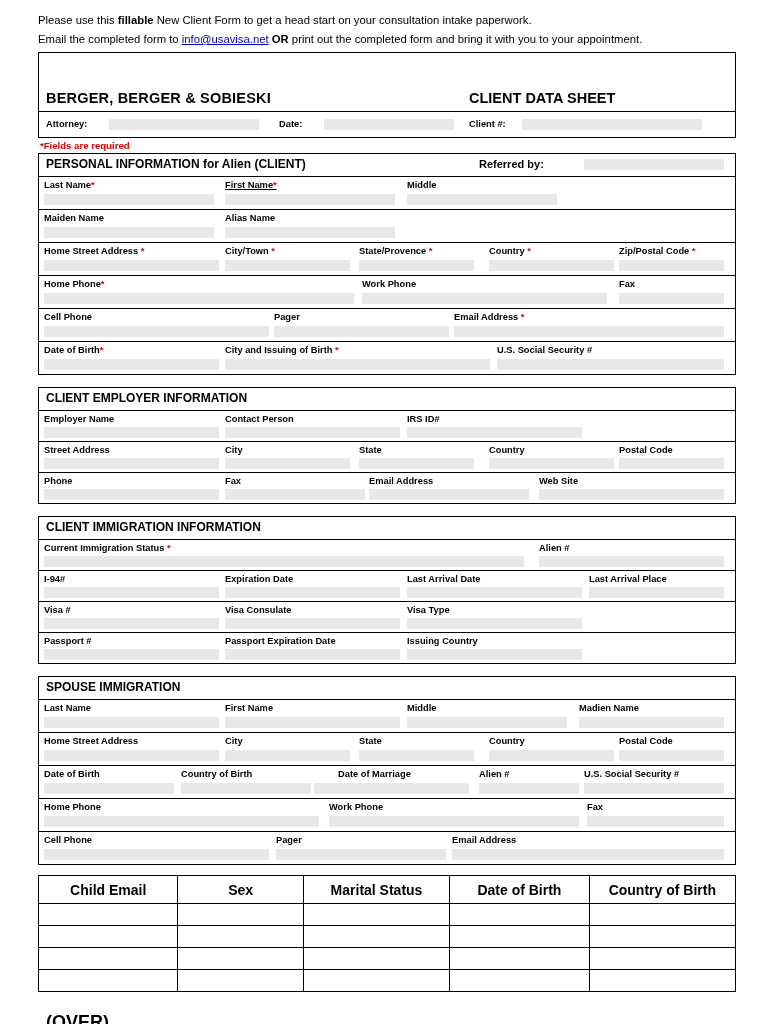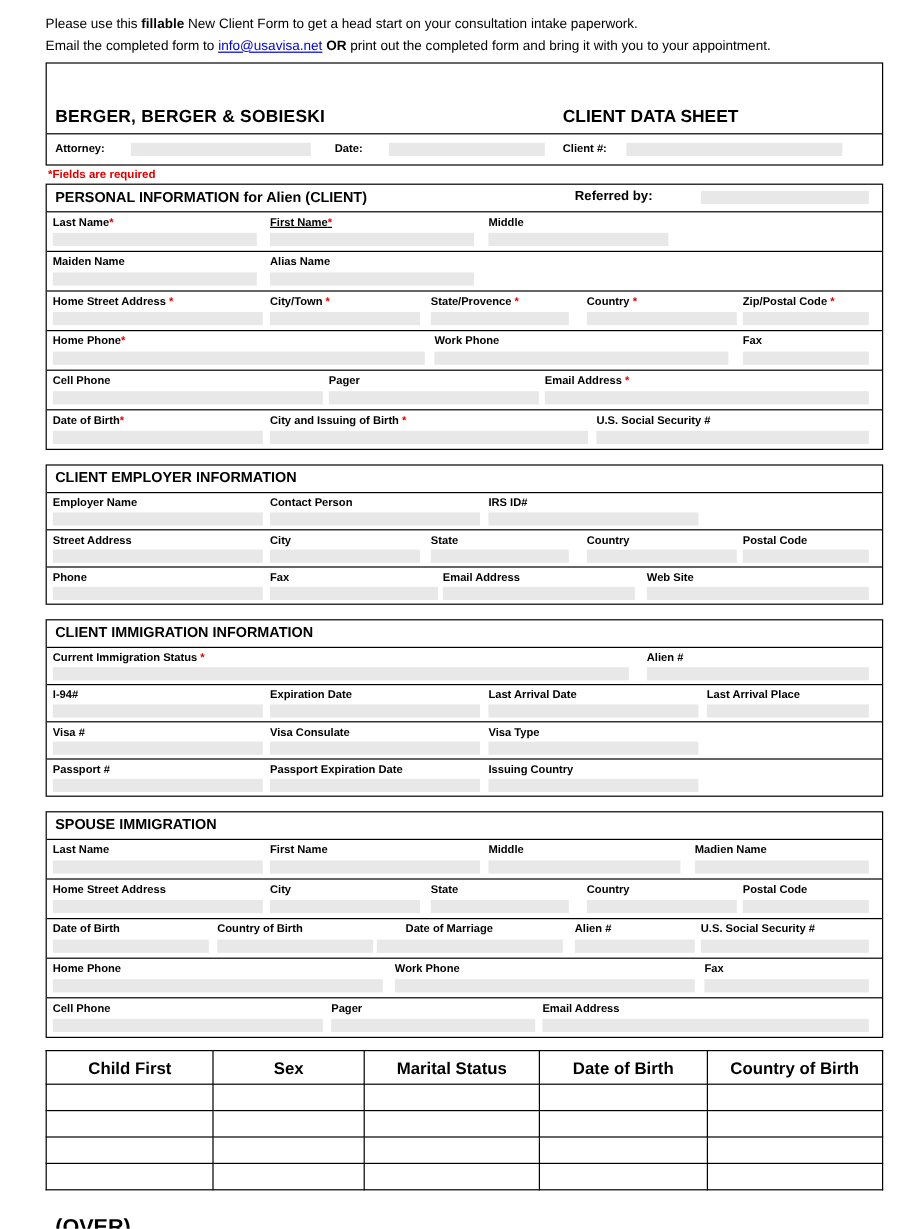--- a/index.html
+++ b/index.html
@@ -361,21 +361,21 @@
       <div class="lbl" style="left:237px; top:3px;">Pager</div>
       <div class="fill" style="left:237px; top:17px; width:170px;"></div>
       <div class="lbl" style="left:413px; top:3px;">Email Address</div>
       <div class="fill" style="left:413px; top:17px; width:272px;"></div>
     </div>
   </div>
 
   <table class="child-table">
     <thead>
       <tr>
-        <th style="width:20%">Child First</th>
+        <th style="width:20%">Child Email</th>
         <th style="width:18%">Sex</th>
         <th style="width:21%">Marital Status</th>
         <th style="width:20%">Date of Birth</th>
         <th style="width:21%">Country of Birth</th>
       </tr>
     </thead>
     <tbody>
       <tr>
         <td></td>
         <td></td>

